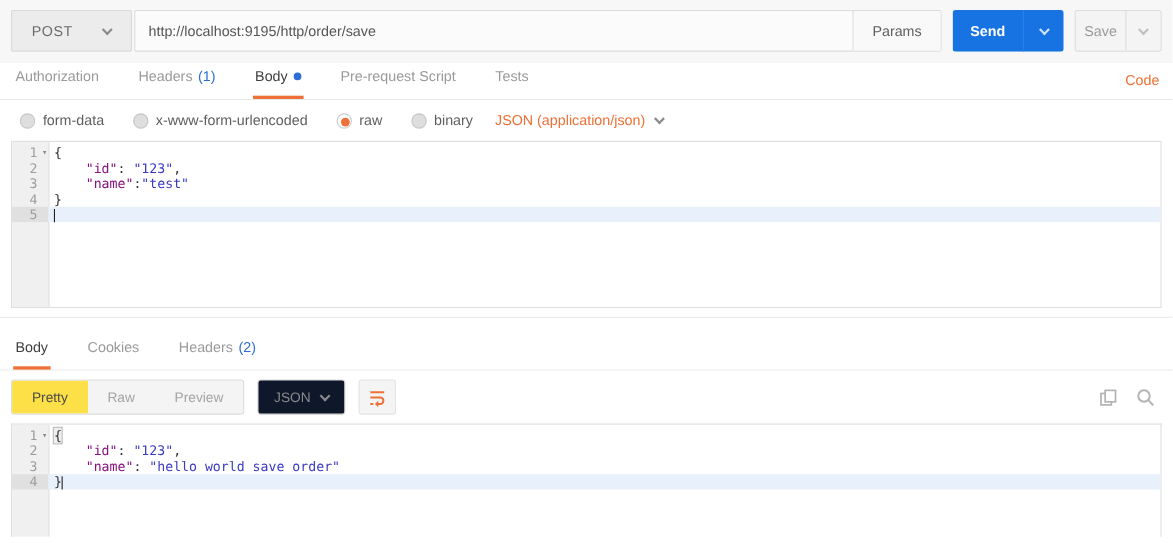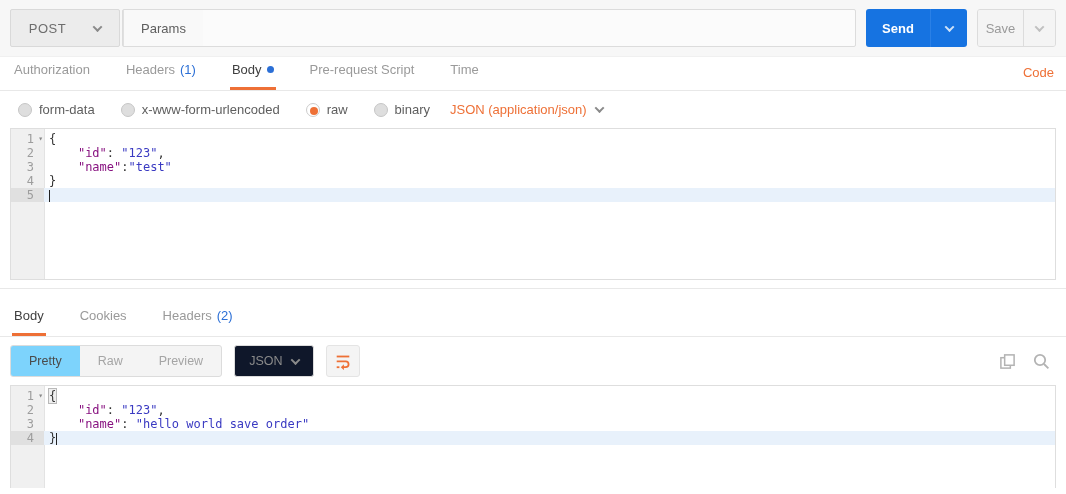--- a/index.html
+++ b/index.html
@@ -80,38 +80,39 @@
   #response-editor { height:103px; border-bottom:none; }
 
   .section-gap { height:9px; background:#fff; border-bottom:1px solid #e8e8e8; }
   .resp-tabs { height:48px; align-items:flex-end; }
 
   
   .resp-toolbar { display:flex; align-items:center; padding:8px 10px; gap:12px; background:#fff; }
   .seg-group { display:flex; border:1px solid #dcdcdc; border-radius:3px; overflow:hidden; background:#f4f4f4; }
   .seg { border:none; background:transparent; font-size:12.5px; color:#a5a5a5; padding:8px 18px;
     cursor:pointer; font-family:"Liberation Sans", sans-serif; }
-  .seg.active { background:#7dd3fc; color:#4a4a4a; }
+  .seg.active { background:#fde047; color:#4a4a4a; }
   .fmt-select { display:flex; align-items:center; gap:10px; border:1px solid #dcdcdc; background:#0f172a;
     border-radius:3px; padding:8px 14px; cursor:pointer; }
   .fmt-select .lbl { font-size:12.5px; color:#8a8a8a; }
   .wrap-btn { border:1px solid #e4e4e4; background:#f4f4f4; border-radius:3px; width:34px; height:32px;
     display:flex; align-items:center; justify-content:center; cursor:pointer; }
   .icon-btn { border:none; background:transparent; cursor:pointer; display:flex; align-items:center; }
 </style>
 </head>
 <body>
 
 <div class="top-strip">
   <div class="url-row">
     <div class="method-select">
       <span>POST</span>
       <span class="chev"></span>
     </div>
     <div class="url-group">
+      <input class="url-input" value="http://localhost:9195/http/order/save" style="">
       <button class="params-btn">Params</button>
     </div>
     <div class="btn-group">
       <button class="send-main">Send</button>
       <button class="send-arrow">
         <span class="chev white"></span>
       </button>
     </div>
     <div class="btn-group save-group">
       <button class="save-main">Save</button>
@@ -131,21 +132,21 @@
     <span class="count">(1)</span>
   </div>
   <div class="tab active">
     <span>Body</span>
     <span class="dot"></span>
   </div>
   <div class="tab">
     <span>Pre-request Script</span>
   </div>
   <div class="tab">
-    <span>Time</span>
+    <span>Tests</span>
   </div>
   <div class="right-flex">
     <span class="code-link">Code</span>
   </div>
 </div>
 
 <div class="radio-row">
   <label class="radio-opt">
     <span class="radio"></span>
     <span>form-data</span>

